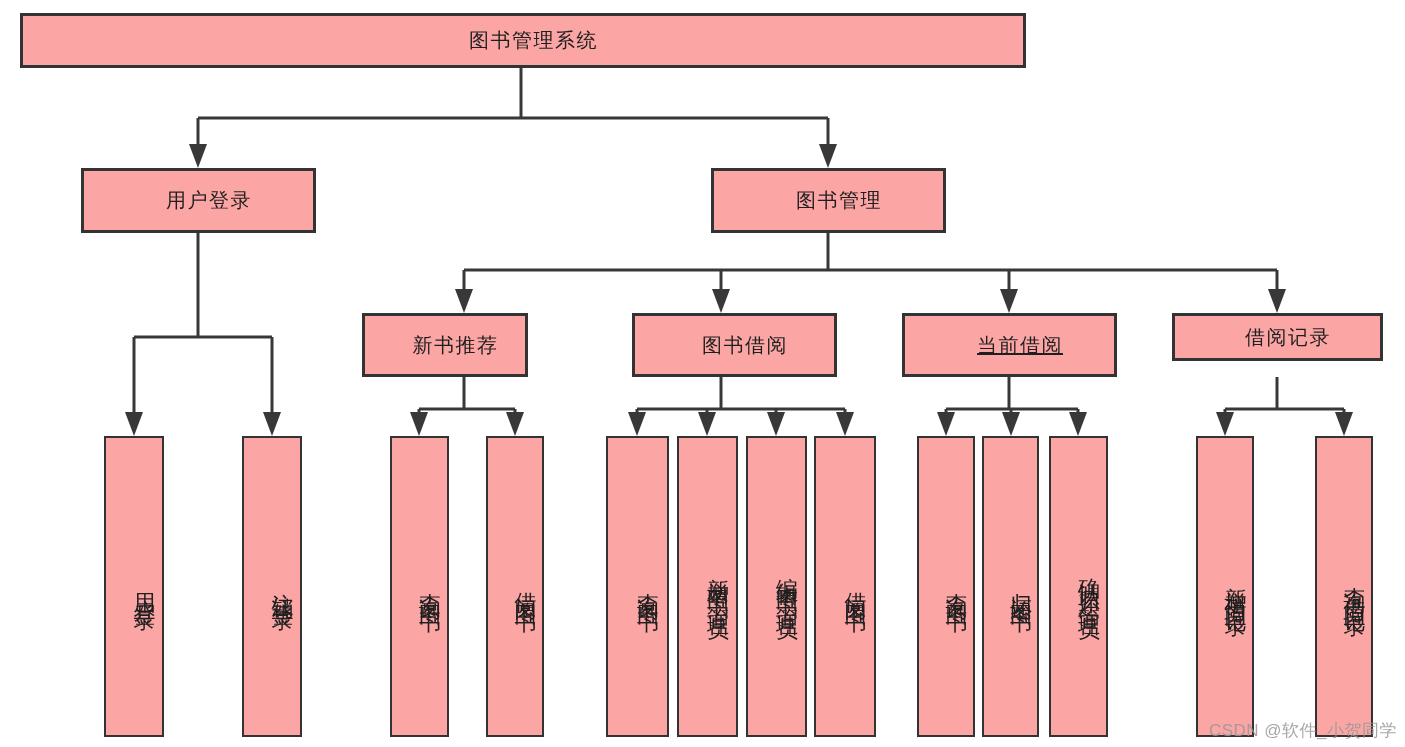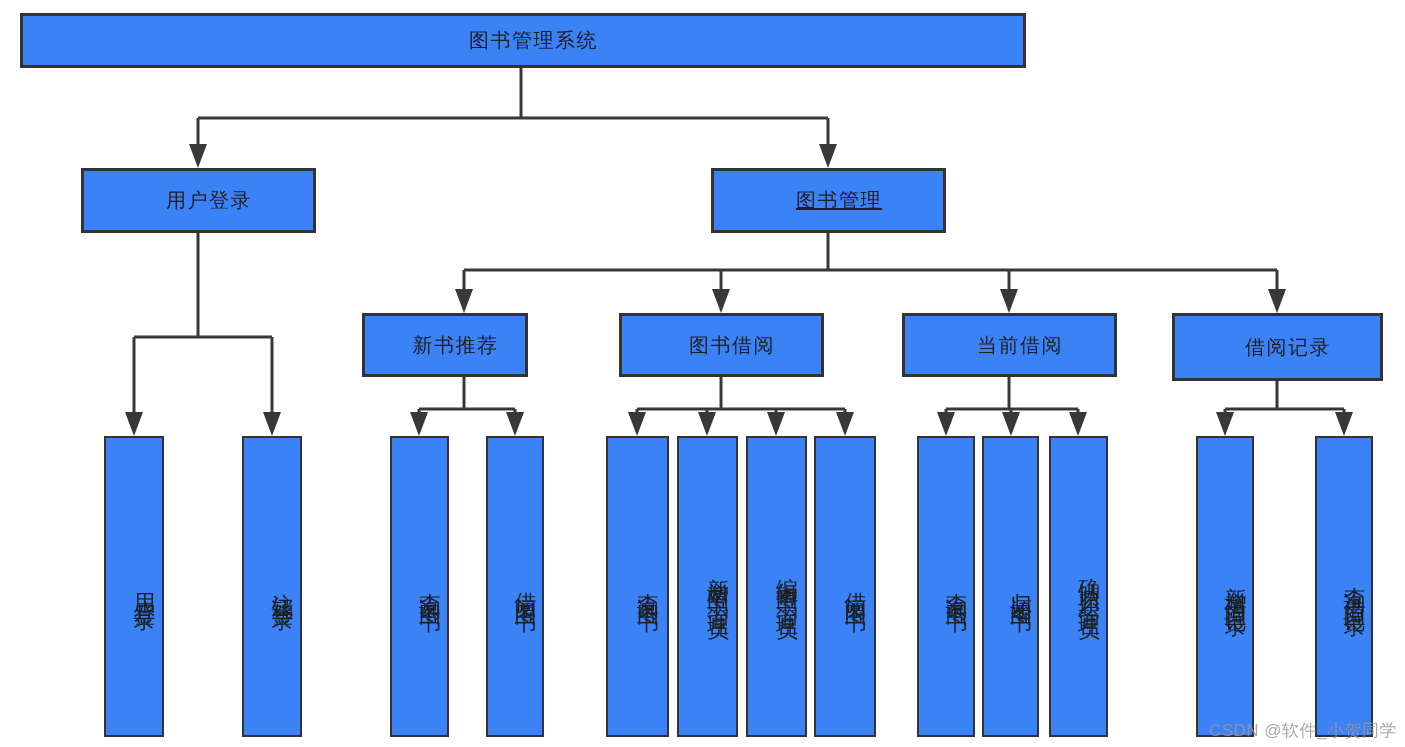--- a/index.html
+++ b/index.html
@@ -12,21 +12,21 @@
     overflow: hidden;
   }
   #connectors {
     position: absolute;
     left: 0; top: 0;
     width: 1405px; height: 747px;
     pointer-events: none;
   }
   .node {
     position: absolute;
-    background: #3b82f6;
+    background: #fca5a5;
     border: 3px solid #333333;
     box-sizing: border-box;
     display: flex;
     align-items: center;
     justify-content: center;
     color: #1f1f1f;
     z-index: 2;
     padding-left: 21px;
   }
   .hbox {
@@ -152,34 +152,34 @@
     </g>
   </svg>
 
   <div class="node hbox" style="left:20px; top:13px; width:1006px; height:55px;">
     <span>图书管理系统</span>
   </div>
 
   <div class="node hbox" style="left:81px; top:168px; width:235px; height:65px;">
     <span>用户登录</span>
   </div>
-  <div class="node hbox" style="left:711px; top:168px; width:235px; height:65px;text-decoration:underline;">
+  <div class="node hbox" style="left:711px; top:168px; width:235px; height:65px;">
     <span>图书管理</span>
   </div>
 
   <div class="node hbox" style="left:362px; top:313px; width:166px; height:64px;">
     <span>新书推荐</span>
   </div>
-  <div class="node hbox" style="left:619px; top:313px; width:205px; height:64px;">
+  <div class="node hbox" style="left:632px; top:313px; width:205px; height:64px;">
     <span>图书借阅</span>
   </div>
-  <div class="node hbox" style="left:902px; top:313px; width:215px; height:64px;">
+  <div class="node hbox" style="left:902px; top:313px; width:215px; height:64px;text-decoration:underline;">
     <span>当前借阅</span>
   </div>
-  <div class="node hbox" style="left:1172px; top:313px; width:211px; height:68px;">
+  <div class="node hbox" style="left:1172px; top:313px; width:211px; height:48px;">
     <span>借阅记录</span>
   </div>
 
   <div class="node vbox" style="left:104px; top:436px; width:60px; height:301px;">
     <span class="vtext">用户登录</span>
   </div>
   <div class="node vbox" style="left:242px; top:436px; width:60px; height:301px;">
     <span class="vtext">注销登录</span>
   </div>
 

